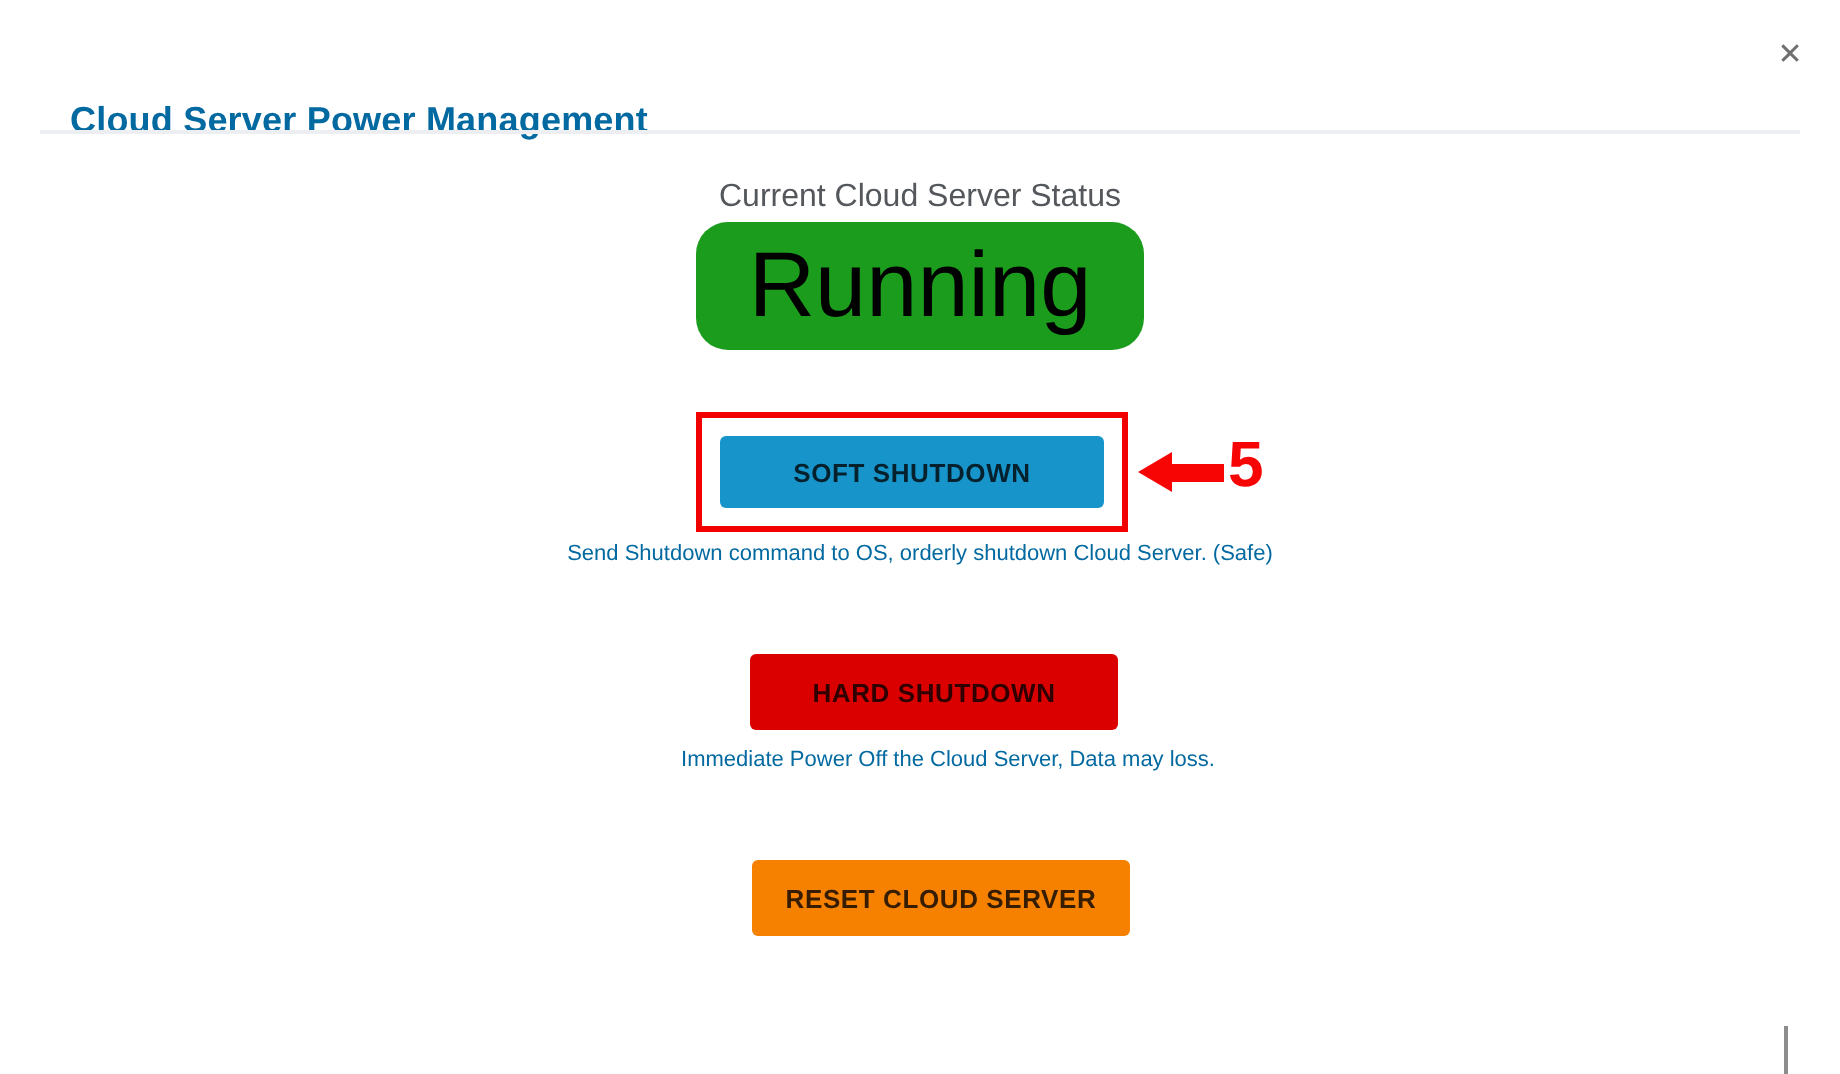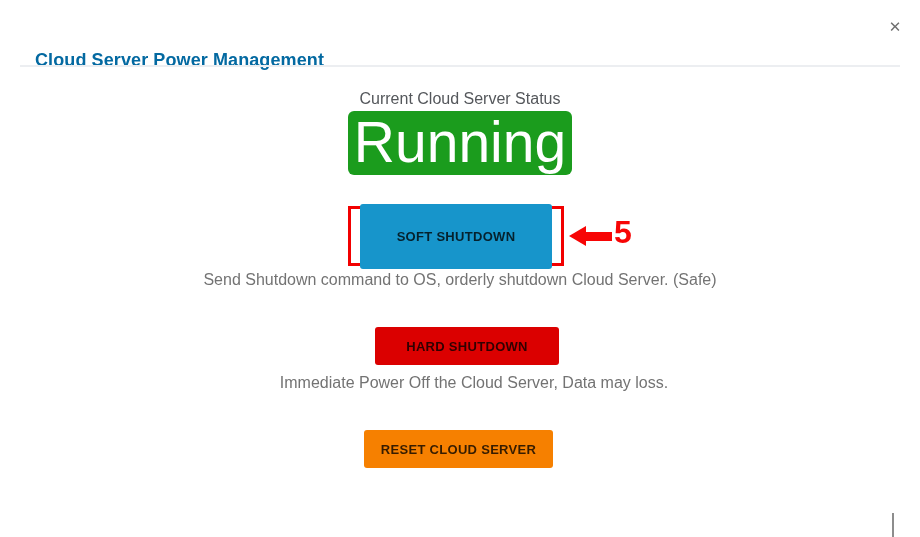--- a/index.html
+++ b/index.html
@@ -12,42 +12,42 @@
   .close-btn { position:absolute; left:884px; top:16px; width:22px; height:22px;
                border:none; background:transparent; color:#6f6f6f; font-size:15px;
                font-weight:bold; cursor:pointer; line-height:22px; text-align:center;
                font-family:"DejaVu Sans", sans-serif; }
   .divider { position:absolute; left:20px; right:20px; top:65px; height:2px;
              background:#eceef1; }
 
   .status-label { position:absolute; left:0; top:90px; width:920px; text-align:center;
                   font-size:16px; color:#54575b; }
   .status-badge { position:absolute; left:348px; top:111px; width:224px; height:64px;
-                  border-radius:6px; color:#ffffff; font-size:57px; line-height:62px;
+                  border-radius:16px; color:#000000; font-size:46px; line-height:62px;
                   text-align:center; }
 
   .highlight-box { position:absolute; left:348px; top:206px; width:216px; height:60px;
                    border:3px solid #f20000; display:flex; align-items:center;
                    justify-content:center; }
   .btn { border:none; border-radius:3px; color:rgba(0,0,0,0.78); font-size:13px;
          font-weight:bold; letter-spacing:.3px; text-align:center; cursor:pointer;
          font-family:"Liberation Sans", sans-serif; }
-  .btn-soft  { width:192px; height:65px; }
+  .btn-soft  { width:192px; height:36px; }
   .btn-hard  { position:absolute; left:375px; top:327px; width:184px; height:38px; }
   .btn-reset { position:absolute; left:364px; top:430px; width:189px; height:38px; }
 
   .arrow-shaft { position:absolute; left:585px; top:232px; width:27px; height:9px; }
   .arrow-head  { position:absolute; left:569px; top:226px; width:0; height:0;
                  border-top:10.5px solid transparent; border-bottom:10.5px solid transparent;
                  border-right:17px solid #f70505; }
   .step-number { position:absolute; left:614px; top:214px; font-size:32px;
                  font-weight:bold; }
 
-  .desc { position:absolute; left:0; width:920px; text-align:center; font-size:16px;
-          color:#737373; }
+  .desc { position:absolute; left:0; width:920px; text-align:center; font-size:11px;
+          color:#0369a1; }
   .desc-soft  { top:271px; }
   .desc-hard  { top:374px;padding-left:28px; }
   .desc-reset { top:480px; }
 
   .text-caret { position:absolute; left:892px; top:513px; width:2px; height:24px;
                 background:#8d8d8d; }
 </style>
 </head>
 <body>
 
@@ -70,18 +70,18 @@
   <div class="arrow-shaft" style="background-color: rgb(247, 5, 5);"></div>
   <div class="arrow-head" style="border-right-color: rgb(247, 5, 5);"></div>
   <div class="step-number" style="color: rgb(247, 5, 5);">5</div>
 
   <div class="desc desc-soft">Send Shutdown command to OS, orderly shutdown Cloud Server. (Safe)</div>
 
   <button class="btn btn-hard" style="background-color: rgb(219, 0, 0);">HARD SHUTDOWN</button>
 
   <div class="desc desc-hard">Immediate Power Off the Cloud Server, Data may loss.</div>
 
-  <button class="btn btn-reset" style="background-color: rgb(246, 128, 0);">RESET CLOUD SERVER</button>
+  <button class="btn btn-reset" style="background-color: rgb(246, 128, 0); margin-left: 12px;">RESET CLOUD SERVER</button>
 
 
   <div class="text-caret"></div>
 
 </div>
 
 </body></html>

